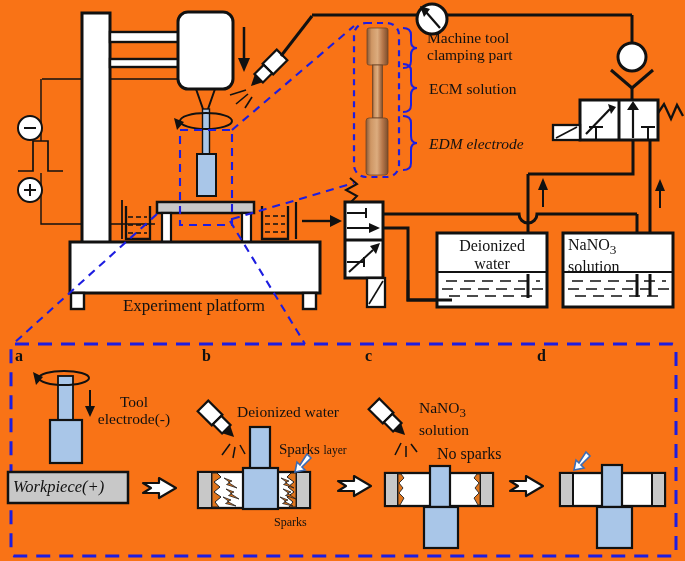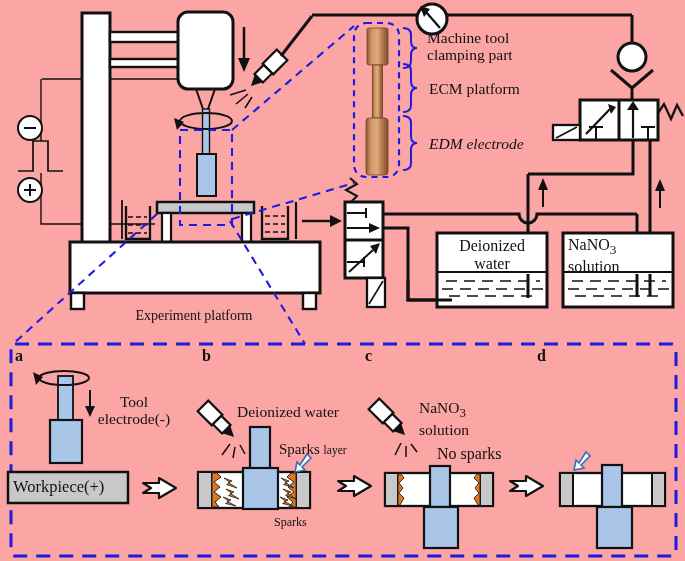--- a/index.html
+++ b/index.html
@@ -1,16 +1,16 @@
 <!DOCTYPE html>
 <html><head>
 <meta charset="utf-8">
 <style>
   html,body{margin:0;padding:0;background:#fff;}
-  #canvas{position:relative;width:685px;height:561px;background:#fca5a5;overflow:hidden;
+  #canvas{position:relative;width:685px;height:561px;background:#f97316;overflow:hidden;
           font-family:"Liberation Serif",serif;color:#111;}
   #art{position:absolute;left:0;top:0;}
   .lbl{position:absolute;font-family:"Liberation Serif",serif;color:#111;line-height:1.12;}
   .c{text-align:center;}
   .b{font-weight:bold;}
   .small{font-size:11.5px;}
 </style>
 </head>
 <body>
 
@@ -252,33 +252,33 @@
     <rect x="560" y="473" width="105" height="33" stroke-width="2.3" fill="#fff"></rect>
     <rect x="560" y="473" width="13" height="33" stroke-width="2" fill="#c8c8c8"></rect>
     <rect x="652" y="473" width="13" height="33" stroke-width="2" fill="#c8c8c8"></rect>
     <rect x="602" y="465" width="20" height="42" stroke-width="2.2" fill="#a9c6e8"></rect>
     <rect x="597" y="507" width="35" height="41" stroke-width="2.2" fill="#a9c6e8"></rect>
     <path d="M586,452 L590,456 L581,465 L584,468 L574,470 L576,460 L579,463 Z" fill="#fff" stroke="#3c6cb4" stroke-width="1.6"></path>
   </g>
 </svg>
 
 <div class="lbl" style="left:427px;top:29px;width:114px;font-size:15.5px;">Machine tool clamping part</div>
-<div class="lbl" style="left:429px;top:80px;white-space:nowrap;font-size:15.5px;">ECM platform</div>
+<div class="lbl" style="left:429px;top:80px;white-space:nowrap;font-size:15.5px;">ECM solution</div>
 <div class="lbl" style="left:429px;top:135px;white-space:nowrap;font-size:15.5px;font-style:italic;">EDM electrode</div>
-<div class="lbl c" style="left:110px;top:296px;width:168px;font-size:14px;margin-top:12px;">Experiment platform</div>
+<div class="lbl c" style="left:110px;top:296px;width:168px;font-size:17px;">Experiment platform</div>
 <div class="lbl c" style="left:440px;top:237px;width:104px;font-size:16px;">Deionized water</div>
 <div class="lbl" style="left:568px;top:236px;font-size:16px;"><span>NaNO</span><sub>3</sub><br><span>solution</span></div>
 
 <div class="lbl b" style="left:15px;top:347px;font-size:16px;">a</div>
 <div class="lbl b" style="left:202px;top:347px;font-size:16px;">b</div>
 <div class="lbl b" style="left:365px;top:347px;font-size:16px;">c</div>
 <div class="lbl b" style="left:537px;top:347px;font-size:16px;">d</div>
 
 <div class="lbl c" style="left:88px;top:393px;width:92px;font-size:15.5px;">Tool electrode(-)</div>
-<div class="lbl" style="left:13px;top:478px;font-size:16.5px;white-space:nowrap;">Workpiece(+)</div>
+<div class="lbl" style="left:13px;top:478px;font-size:16.5px;white-space:nowrap;font-style:italic;">Workpiece(+)</div>
 
 <div class="lbl" style="left:237px;top:403px;font-size:15.5px;white-space:nowrap;">Deionized water</div>
 <div class="lbl" style="left:279px;top:441px;font-size:15px;white-space:nowrap;"><span>Sparks</span> <span class="small">layer</span></div>
 <div class="lbl" style="left:274px;top:516px;font-size:12px;white-space:nowrap;">Sparks</div>
 
 <div class="lbl" style="left:419px;top:399px;font-size:15.5px;"><span>NaNO</span><sub>3</sub><br><span>solution</span></div>
 <div class="lbl" style="left:437px;top:445px;font-size:16px;white-space:nowrap;">No sparks</div>
 
 </div>
 

